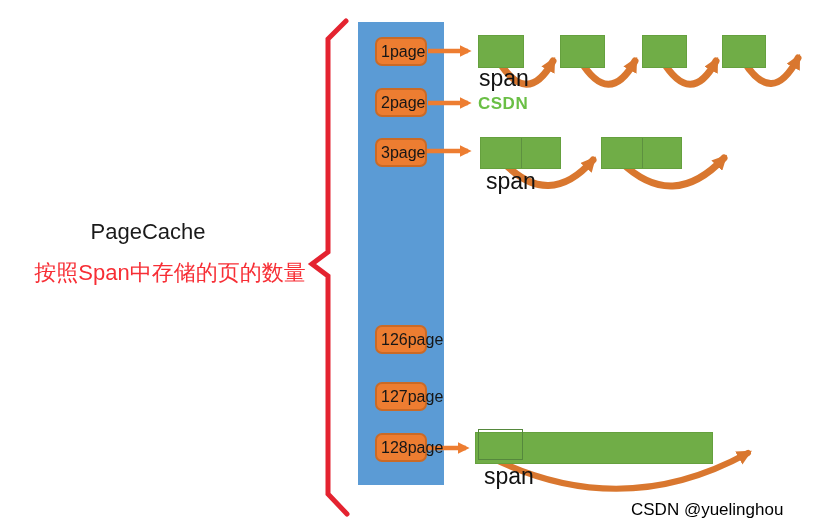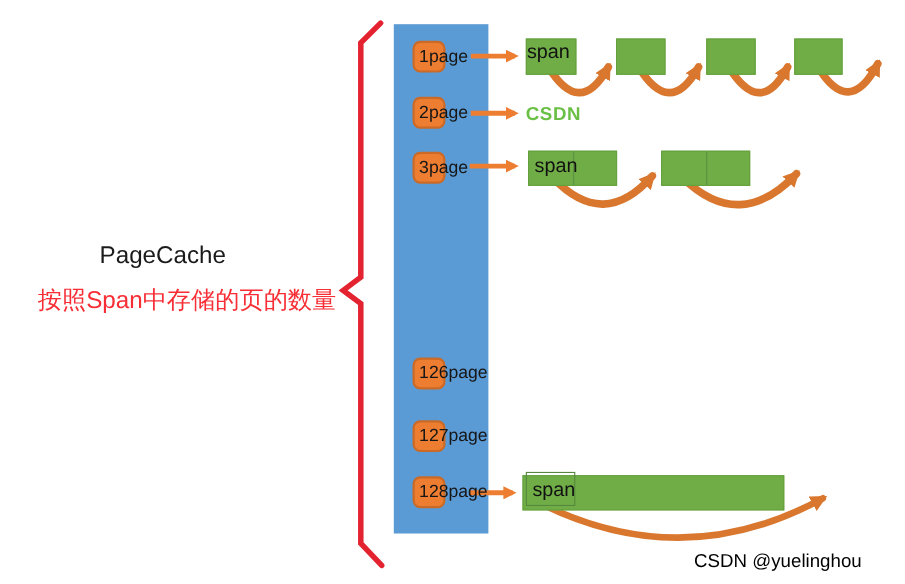--- a/index.html
+++ b/index.html
@@ -11,21 +11,21 @@
     overflow:hidden;
   }
   .abs{position:absolute;}
   
   .blue-col{
     left:358px;top:22px;width:86px;height:463px;
     background:#5b9bd5;
   }
   
   .bucket{
-    left:375px;width:30px;height:29px;
+    left:375px;width:52px;height:29px;
     background:#ed7d31;
     border:2px solid #ca6a26;
     border-radius:7px;
     box-sizing:border-box;
     color:#161616;
     font-size:16px;line-height:25px;
     padding-left:4px;
     white-space:nowrap;
     overflow:visible;
   }
@@ -39,22 +39,23 @@
     position:absolute;left:50%;top:0;width:1px;height:100%;
     background:#5d9040;
   }
   .g-inner-cell{
     position:absolute;left:2px;top:-4px;width:43px;height:29px;
     border:1px solid #55883d;
     background:transparent;
   }
   .span-label{
     color:#111111;
-    font-size:18px;line-height:1.2;
+    font-size:23px;line-height:1.2;
     white-space:nowrap;
+    margin-top:28px;
   }
   .null-label{
     color:#6abf45;
     font-size:17px;font-weight:bold;letter-spacing:0.5px;
     white-space:nowrap;
   }
   .cache-title{
     left:38px;top:194px;width:220px;
     text-align:center;
     color:#1a1a1a;font-size:22px;

